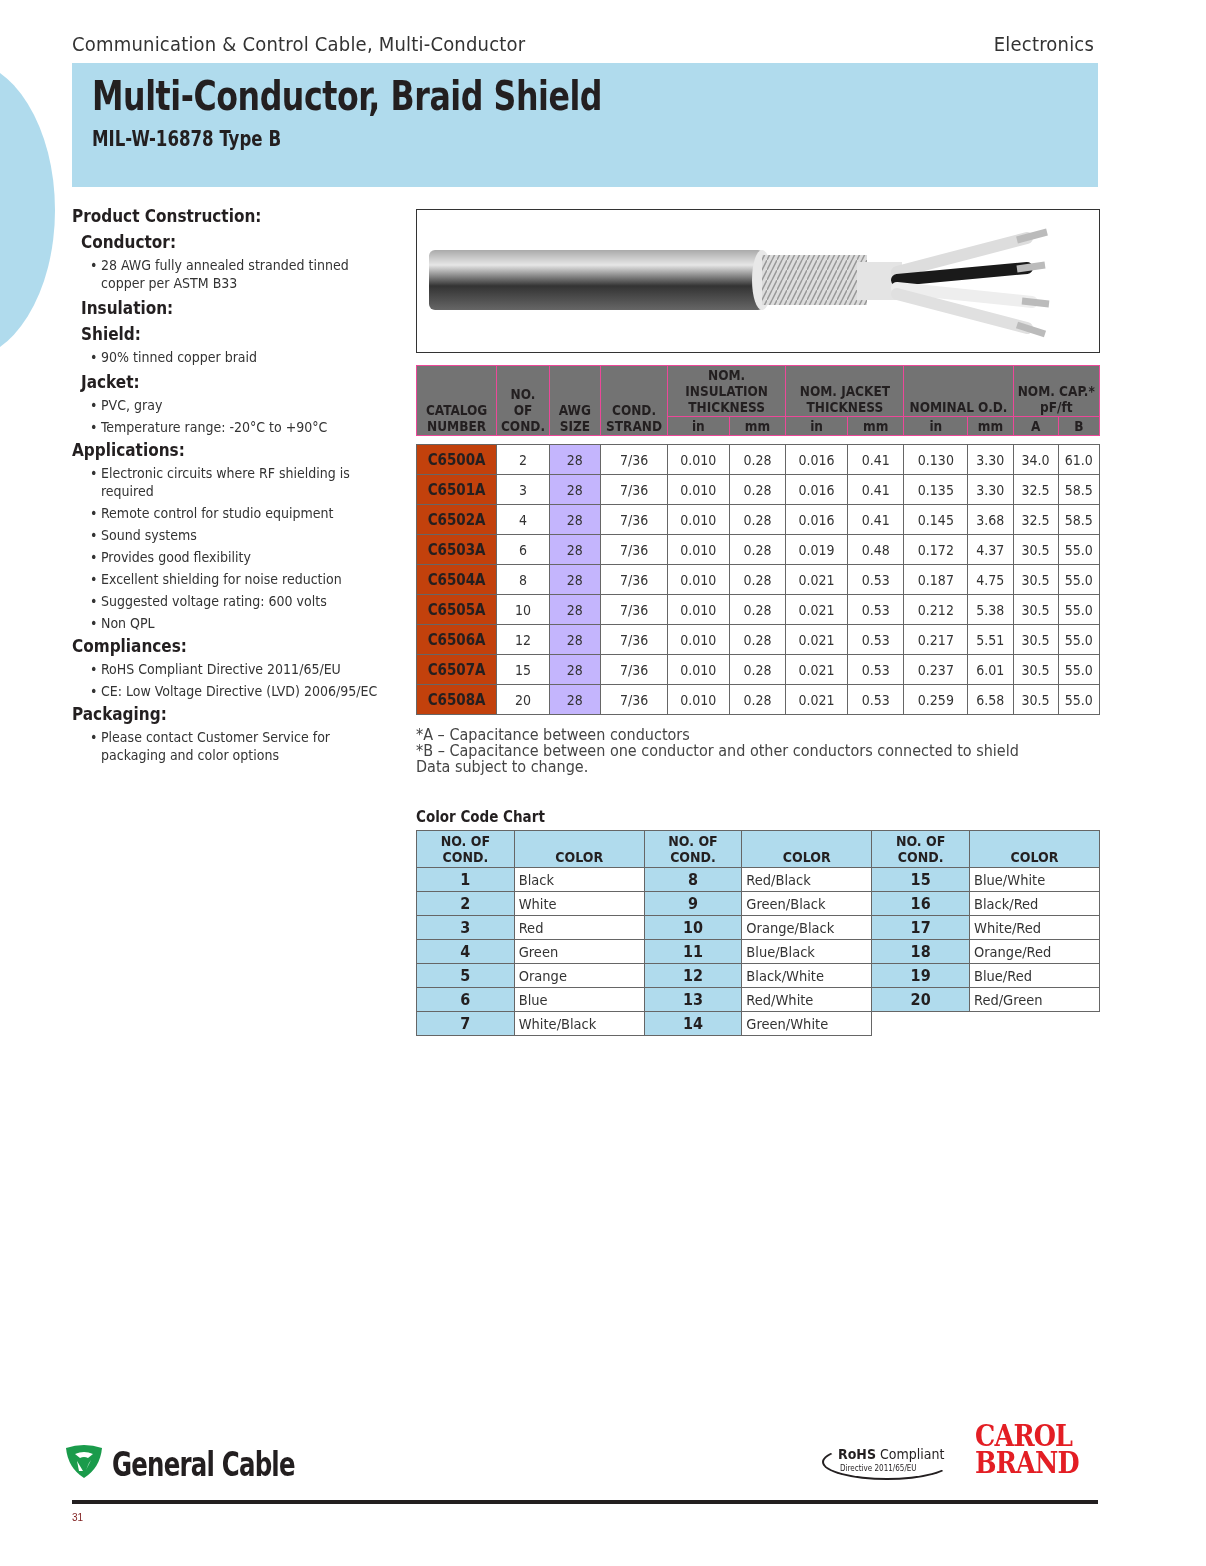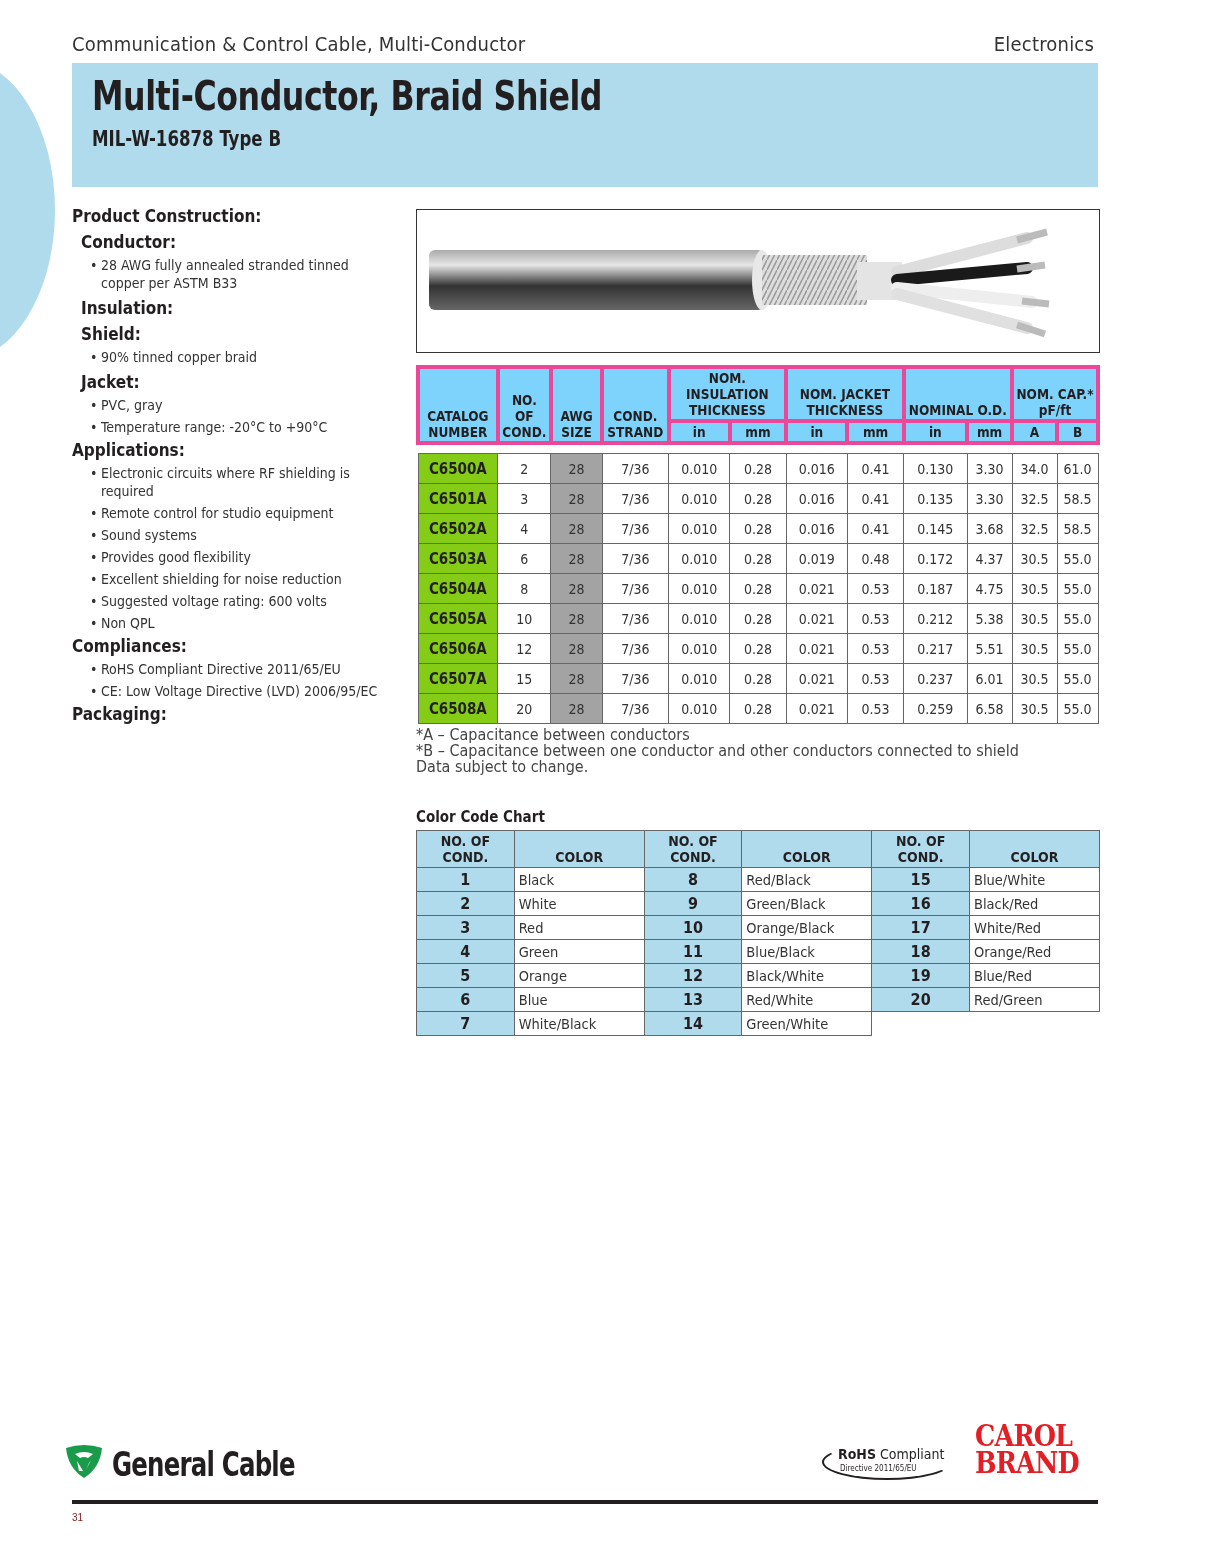--- a/index.html
+++ b/index.html
@@ -14,24 +14,24 @@
   .sec-title { font-weight:bold; font-size:17px; color:#231f20; margin:0 0 4px 0; }
   .sub-title { font-weight:bold; font-size:17px; color:#231f20; margin:6px 0 4px 9px; }
   .left-col ul { list-style:none; margin:0 0 4px 0; padding:0 0 0 29px; }
   .left-col li { position:relative; line-height:18px; margin-bottom:4px; }
   .left-col li::before { content:"•"; position:absolute; left:-11px; }
 
   .photo-box { position:absolute; left:416px; top:209px; width:682px; height:142px; border:1px solid #333; background:#fff; }
 
   table { border-collapse:collapse; }
   .spec { position:absolute; left:416px; top:365px; width:684px; font-size:14px; }
-  .spec th { background:#7dd3fc; border:4px solid #ec4899; font-weight:bold; font-size:13.5px; line-height:16px; padding:1px 2px; text-align:center; vertical-align:bottom; color:#231f20; }
+  .spec th { background:#737373; border:1px solid #ec4899; font-weight:bold; font-size:13.5px; line-height:16px; padding:1px 2px; text-align:center; vertical-align:bottom; color:#231f20; }
   .spec td { border:1px solid #666; height:29px; text-align:center; padding:0 2px; color:#333; }
-  .spec td.cat { background:#84cc16; font-weight:bold; font-size:15px; color:#231f20; }
-  .spec td.awg { background:#a3a3a3; }
+  .spec td.cat { background:#c2410c; font-weight:bold; font-size:15px; color:#231f20; }
+  .spec td.awg { background:#c4b5fd; }
   .spec tr.gap td { border:none; height:8px; padding:0; background:#fff; }
   .notes { position:absolute; left:416px; top:727px; font-size:16px; color:#444; line-height:16px; }
 
   .cc-title { position:absolute; left:416px; top:808px; font-size:15px; font-weight:bold; color:#231f20; }
   .cc { position:absolute; left:416px; top:830px; width:684px; font-size:14.5px; }
   .cc th { background:#b0dbed; border:1px solid #666; font-size:14px; line-height:16px; padding:2px 2px; text-align:center; vertical-align:bottom; color:#231f20; }
   .cc td { border:1px solid #666; height:23px; padding:0 4px; color:#333; }
   .cc td.num { background:#b0dbed; font-weight:bold; text-align:center; font-size:16px; color:#231f20; width:88px; }
   .cc td.col { background:#fff; width:120px;margin-left:12px; }
   .cc td.empty { border:none; background:#fff; }
@@ -87,20 +87,23 @@
     <li>Excellent shielding for noise reduction</li>
     <li>Suggested voltage rating: 600 volts</li>
     <li>Non QPL</li>
   </ul>
   <div class="sec-title">Compliances:</div>
   <ul>
     <li>RoHS Compliant Directive 2011/65/EU</li>
     <li>CE: Low Voltage Directive (LVD) 2006/95/EC</li>
   </ul>
   <div class="sec-title">Packaging:</div>
+  <ul>
+    <li>Please contact Customer Service for packaging and color options</li>
+  </ul>
 </div>
 
 <div class="photo-box">
   <svg width="682" height="142" viewBox="0 0 682 142">
     <defs>
       <linearGradient id="jk" x1="0" y1="0" x2="0" y2="1">
         <stop offset="0" stop-color="#aaa"></stop>
         <stop offset="0.25" stop-color="#e6e6e6"></stop>
         <stop offset="0.6" stop-color="#333"></stop>
         <stop offset="1" stop-color="#666"></stop>

